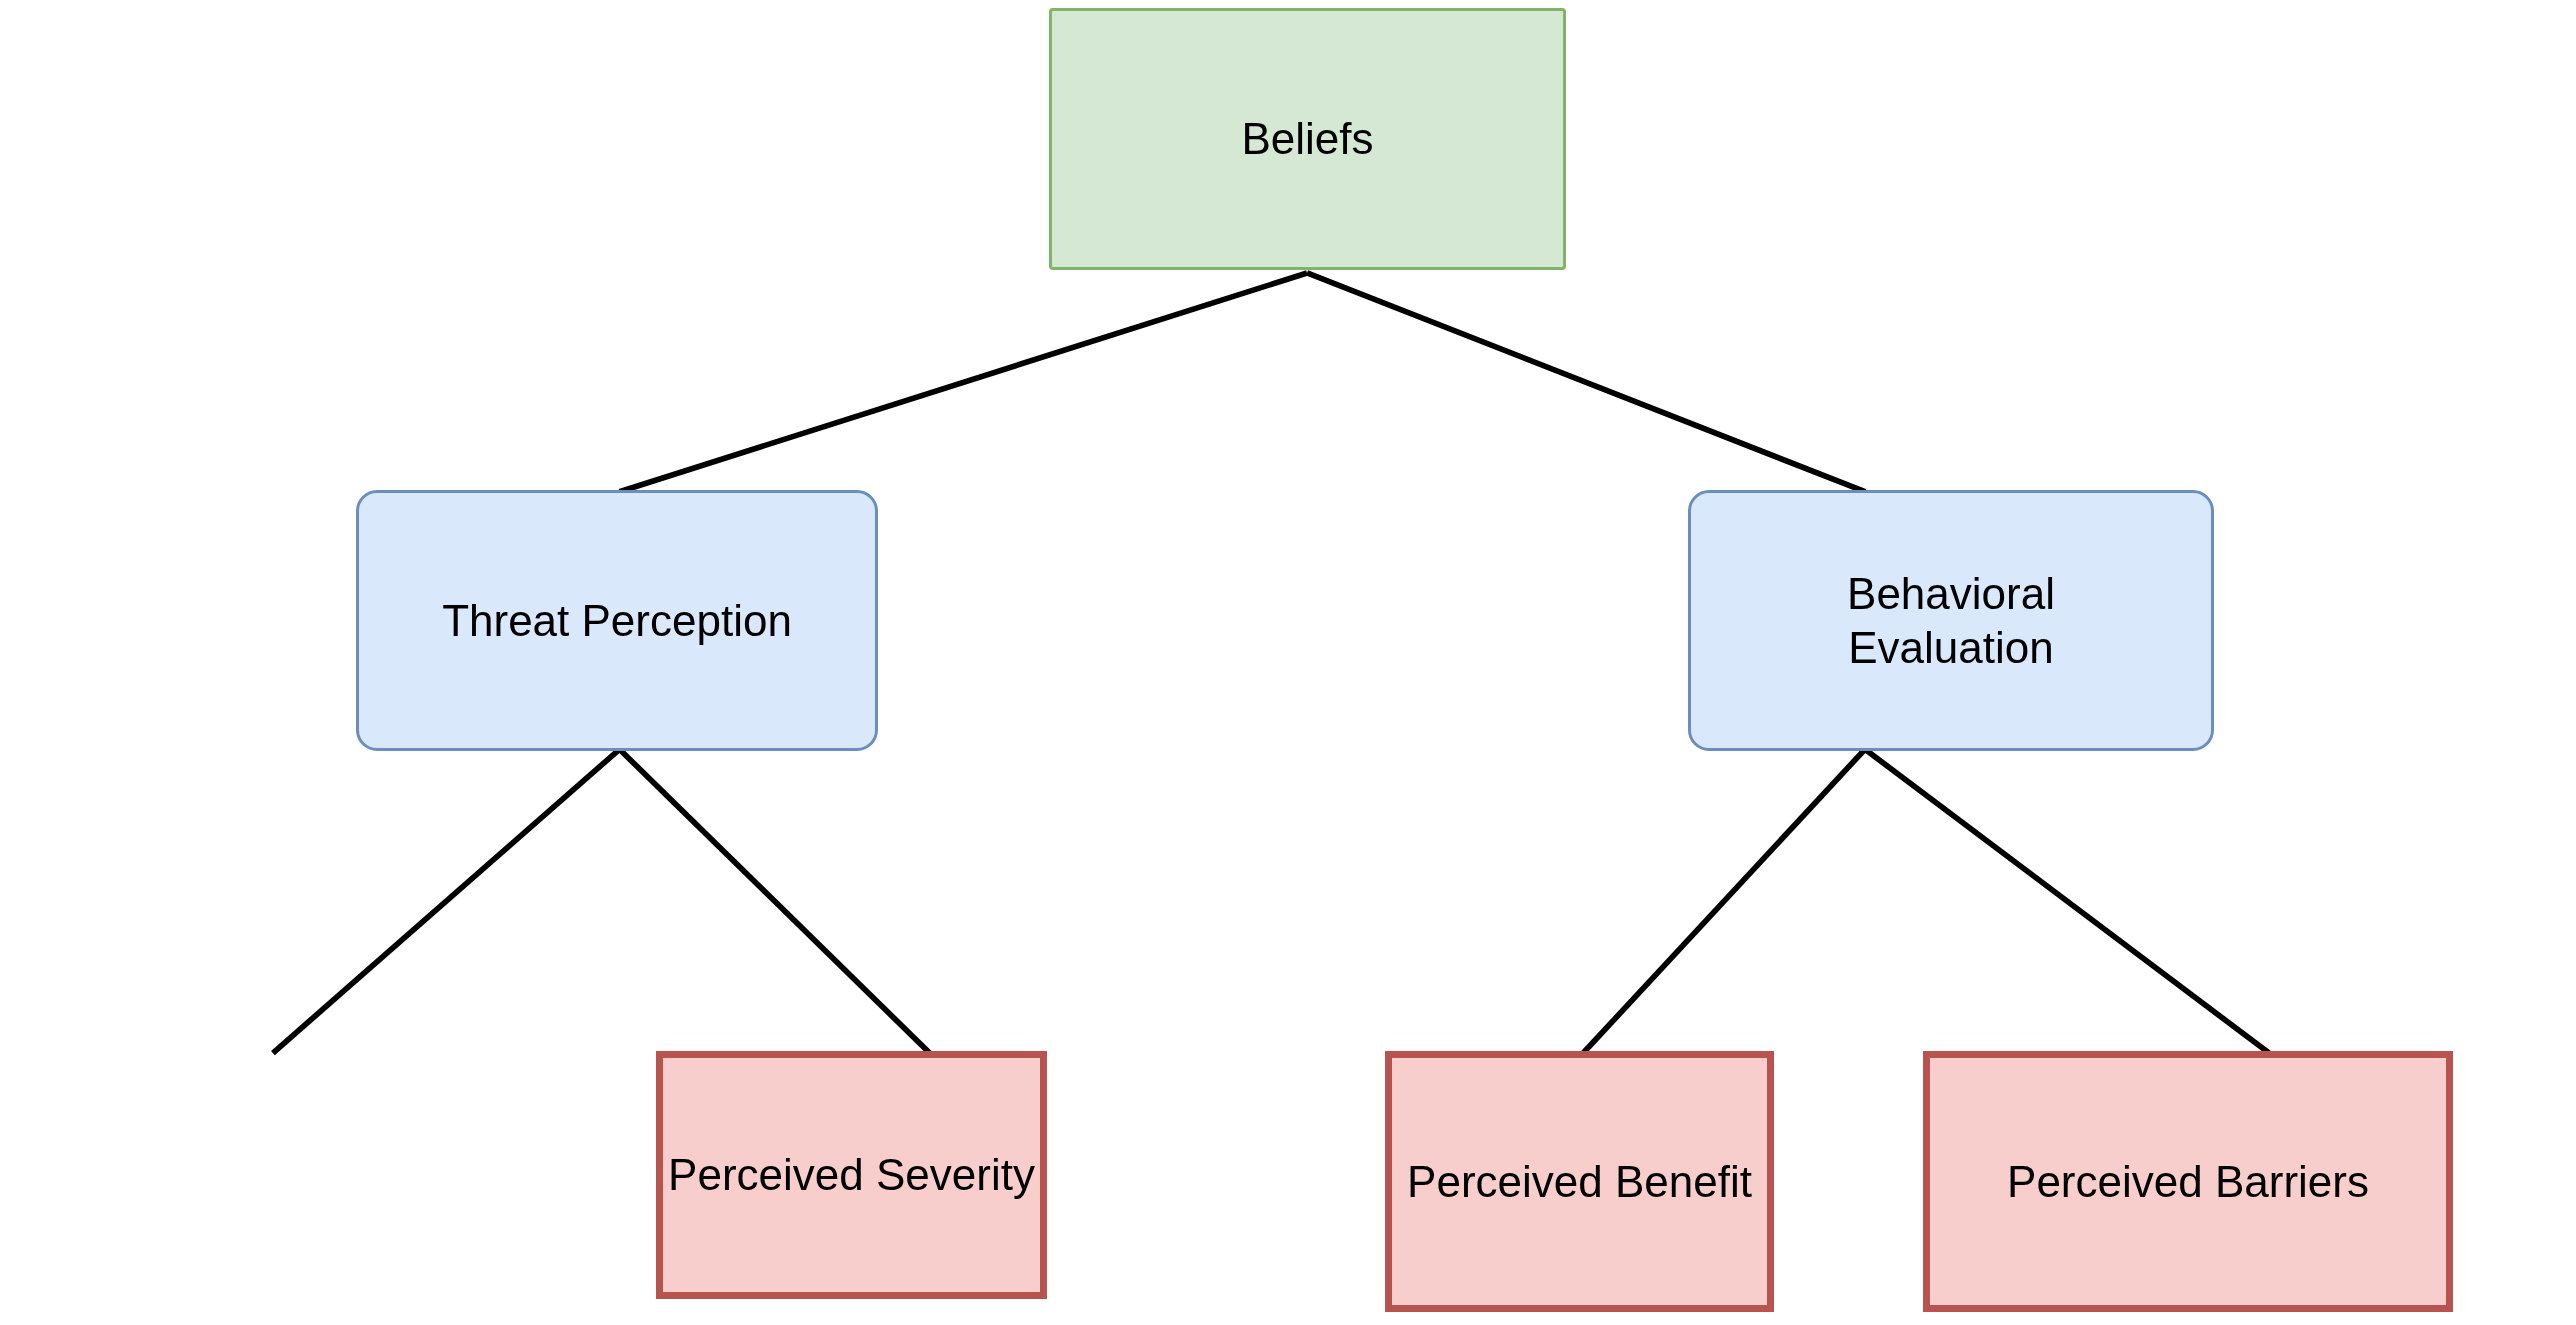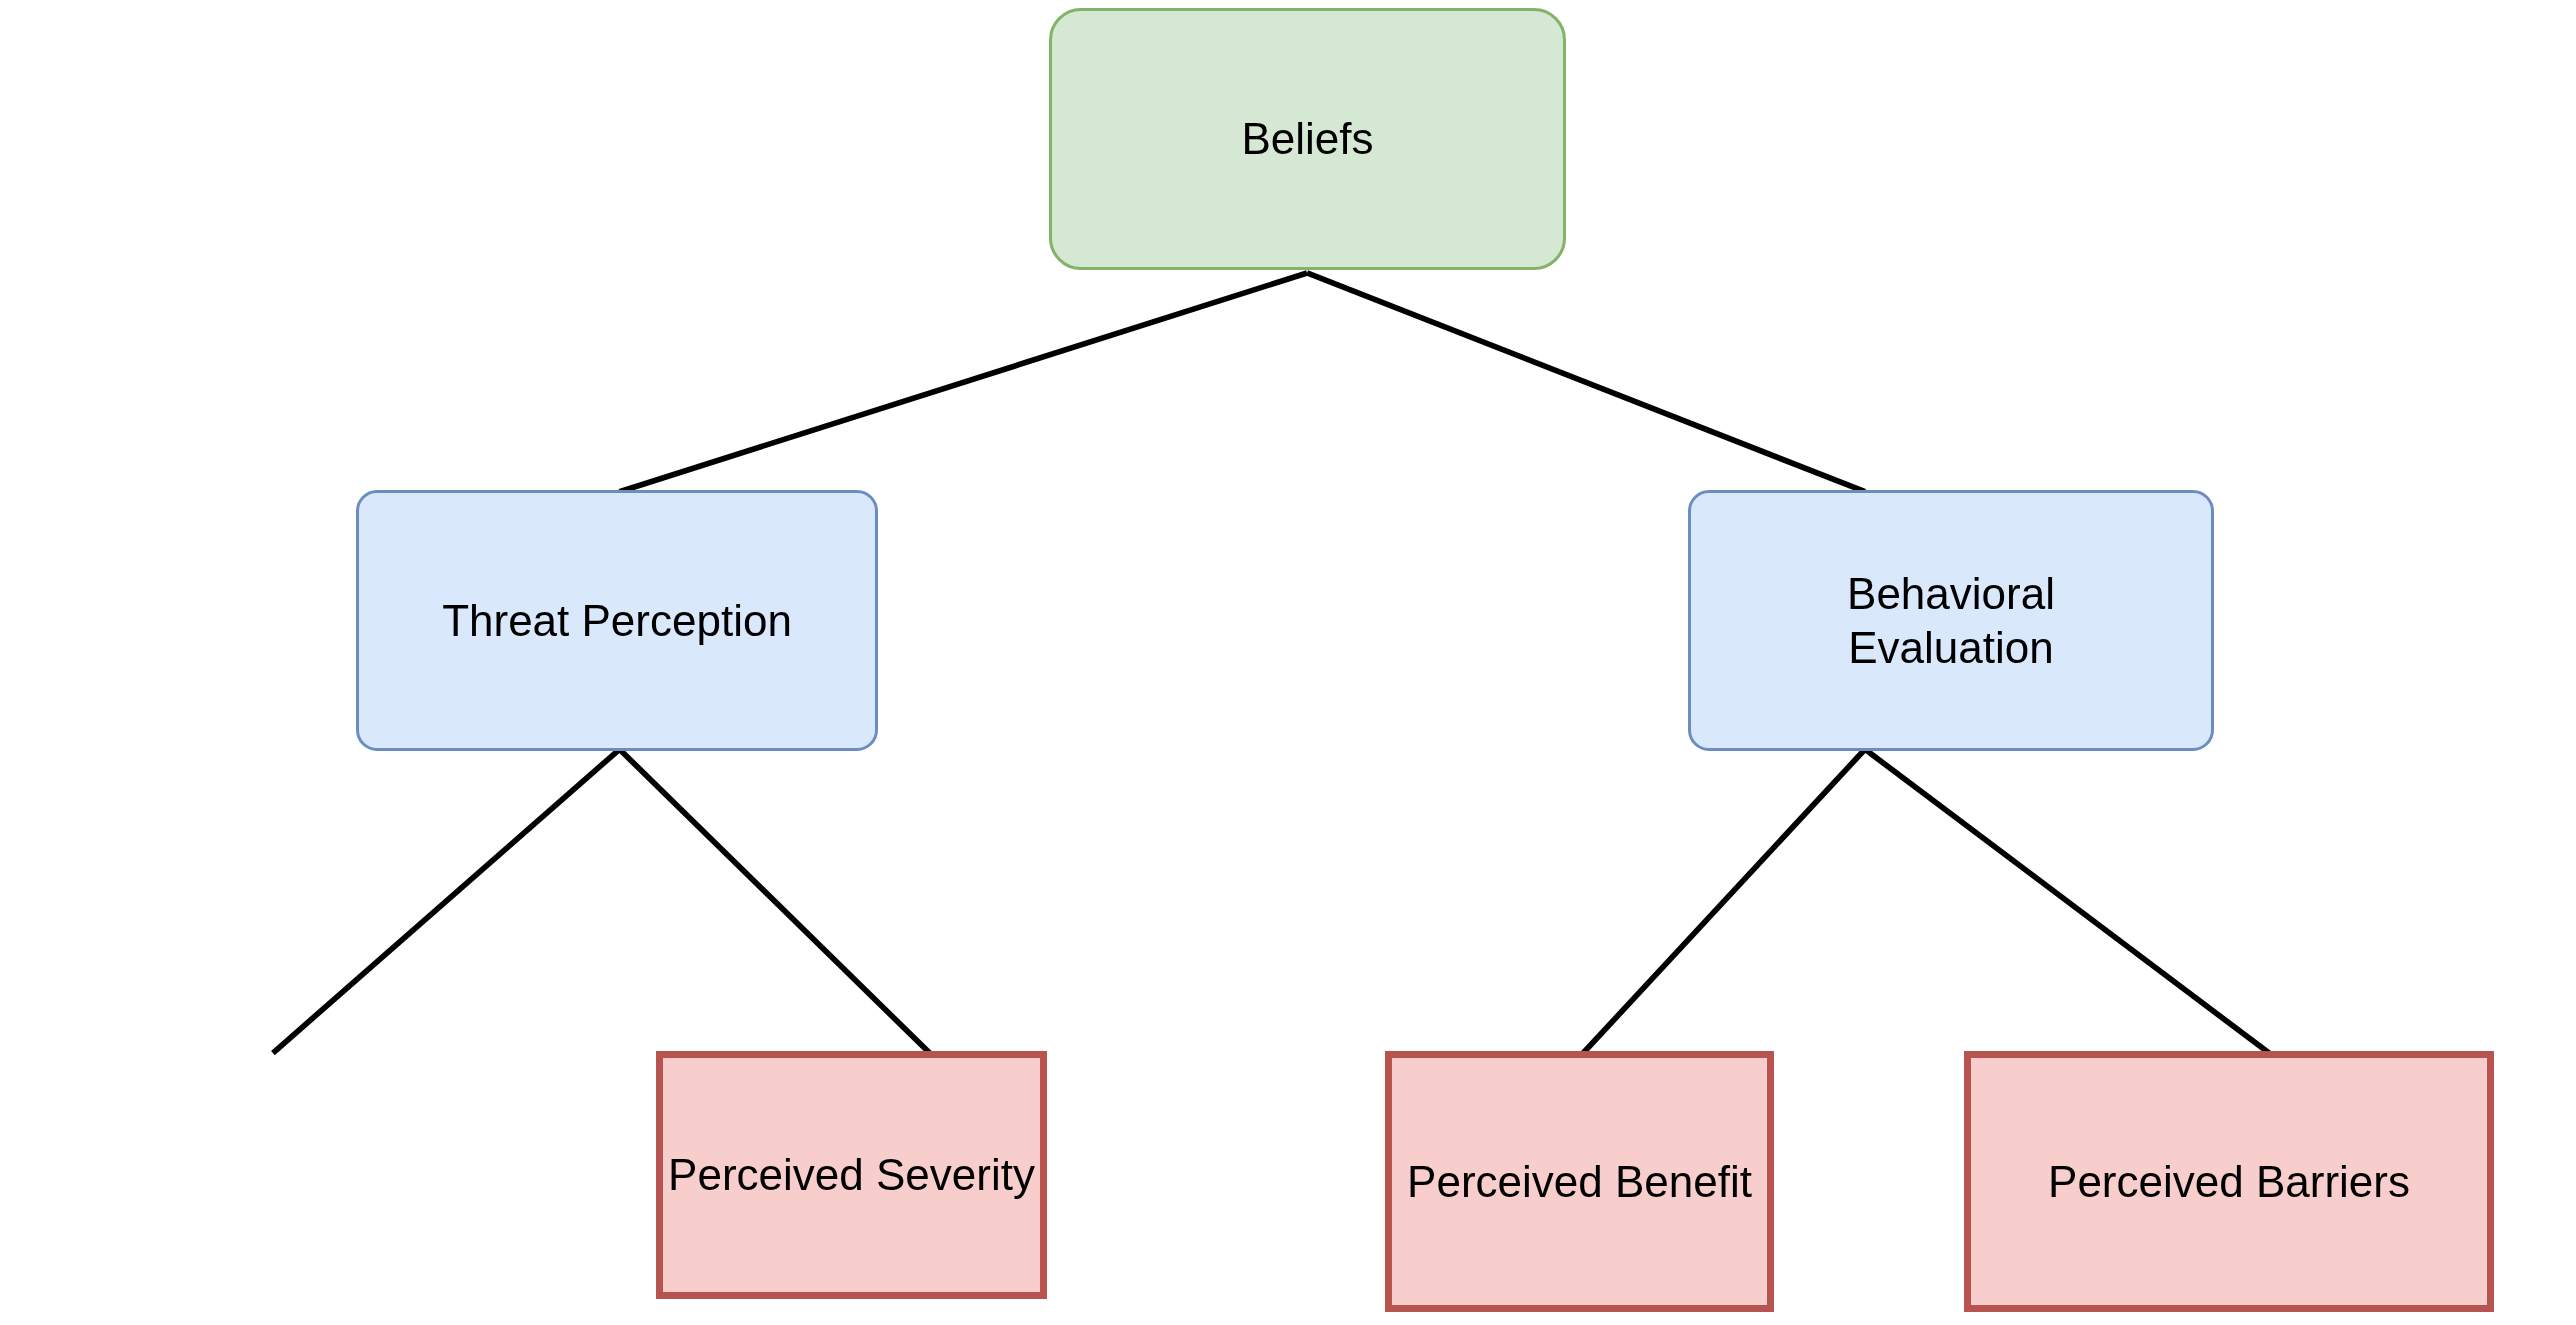--- a/index.html
+++ b/index.html
@@ -38,21 +38,21 @@
   }
   .node-label {
     display: block;
     white-space: pre-line;
     line-height: 1.22;
   }
   
   .node-root {
     background: #d5e8d4;
     border: 3.2px solid #82b366;
-    border-radius: 32px;
+    border-radius: 4px;
     font-size: 44px;
   }
   
   .node-mid {
     background: #dae8fc;
     border: 3.2px solid #6c8ebf;
     border-radius: 21px;
     font-size: 44px;
   }
   
@@ -92,18 +92,18 @@
 
 
   <div class="node node-leaf" id="node-leaf-1" style="left: 656px; top: 1051px; width: 391px; height: 248px;">
     <span class="node-label">Perceived Severity</span>
   </div>
 
   <div class="node node-leaf" id="node-leaf-2" style="left: 1385px; top: 1051px; width: 389px; height: 261px; text-align: right;">
     <span class="node-label">Perceived Benefit</span>
   </div>
 
-  <div class="node node-leaf" id="node-leaf-3" style="left: 1964px; top: 1051px; width: 530px; height: 261px; text-align: center;">
+  <div class="node node-leaf" id="node-leaf-3" style="left: 1923px; top: 1051px; width: 530px; height: 261px; text-align: center;">
     <span class="node-label">Perceived Barriers</span>
   </div>
 
 </div>
 
 
 </body></html>

